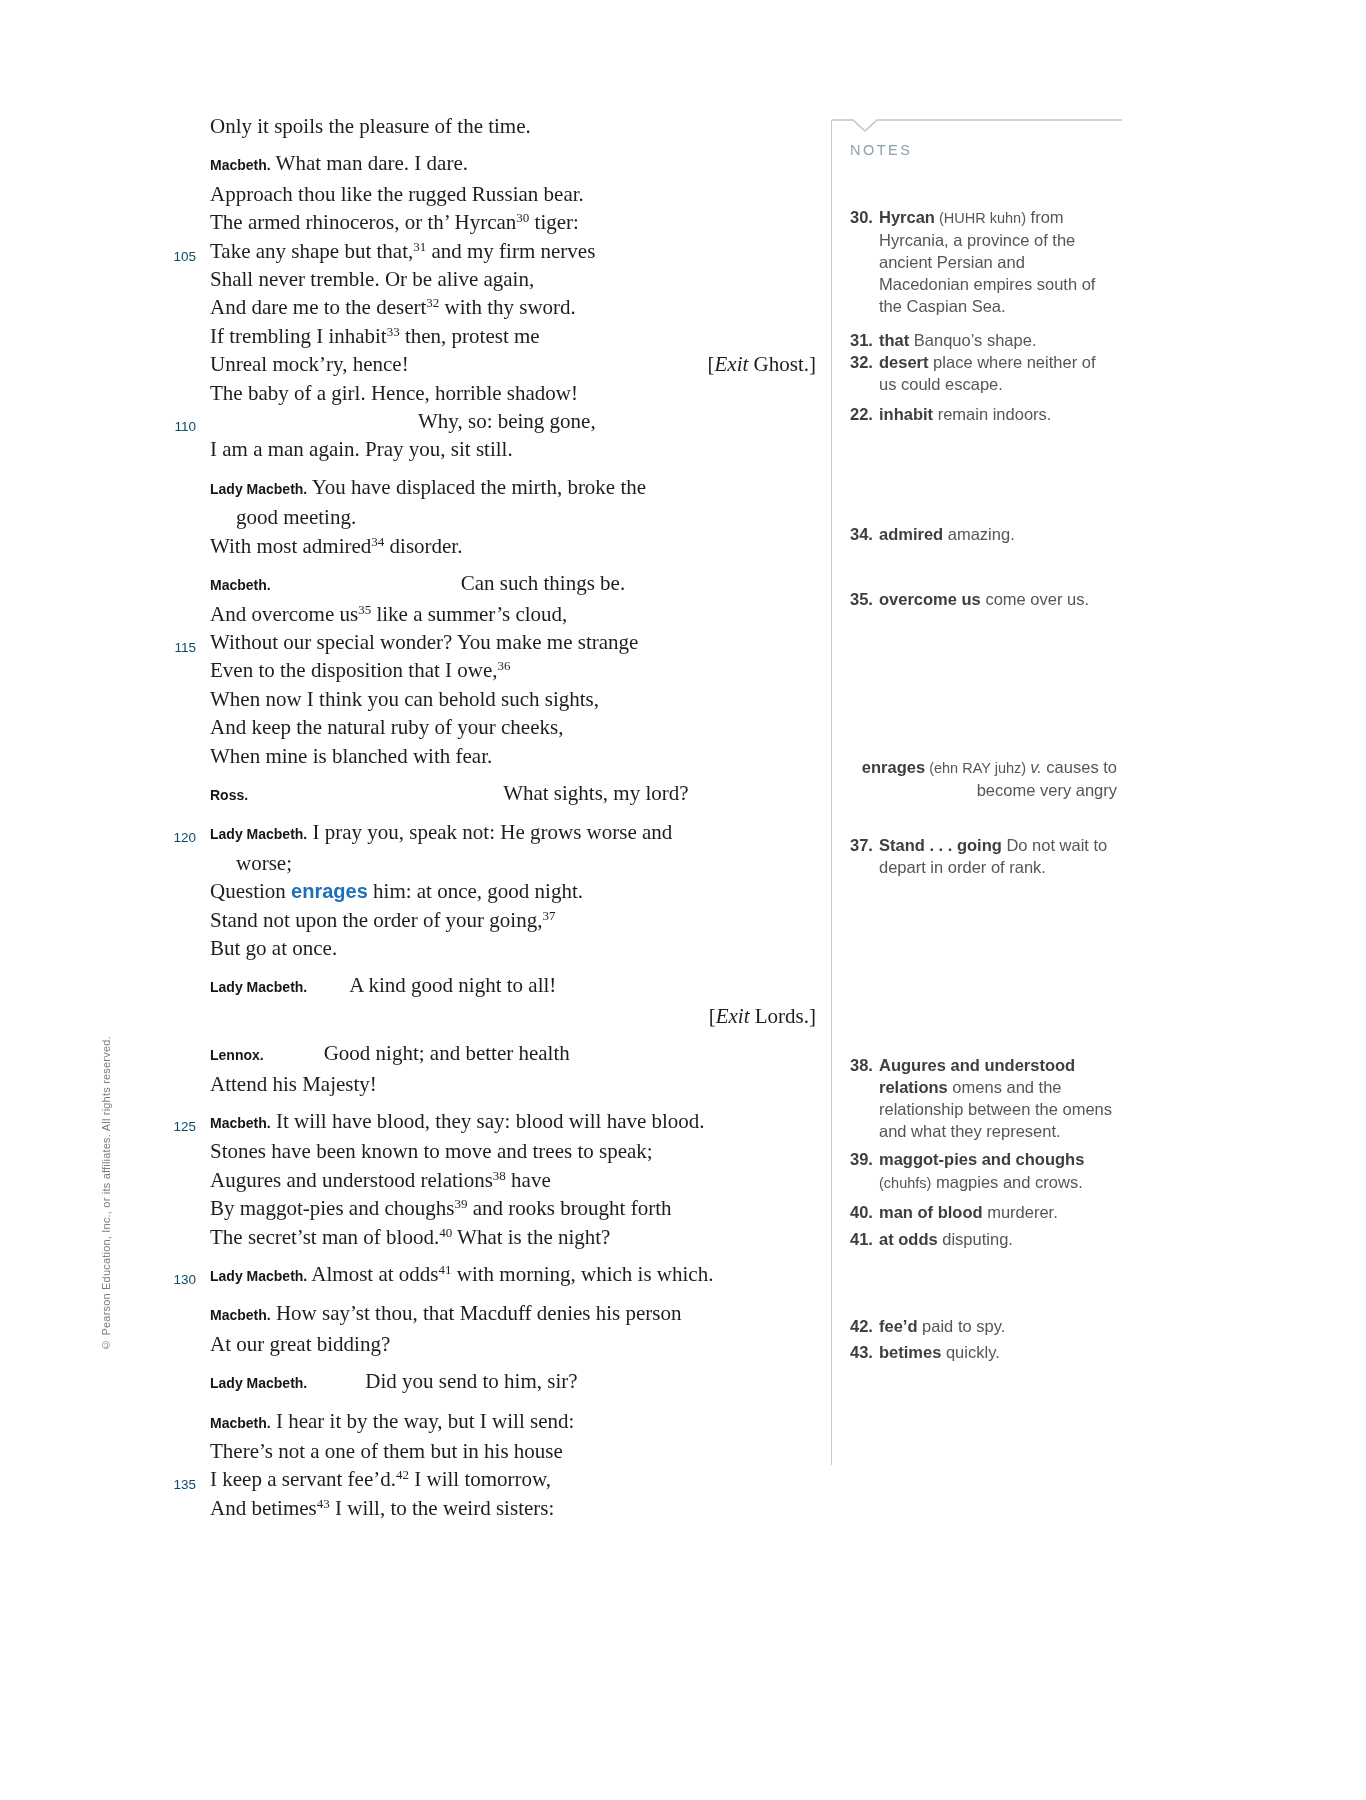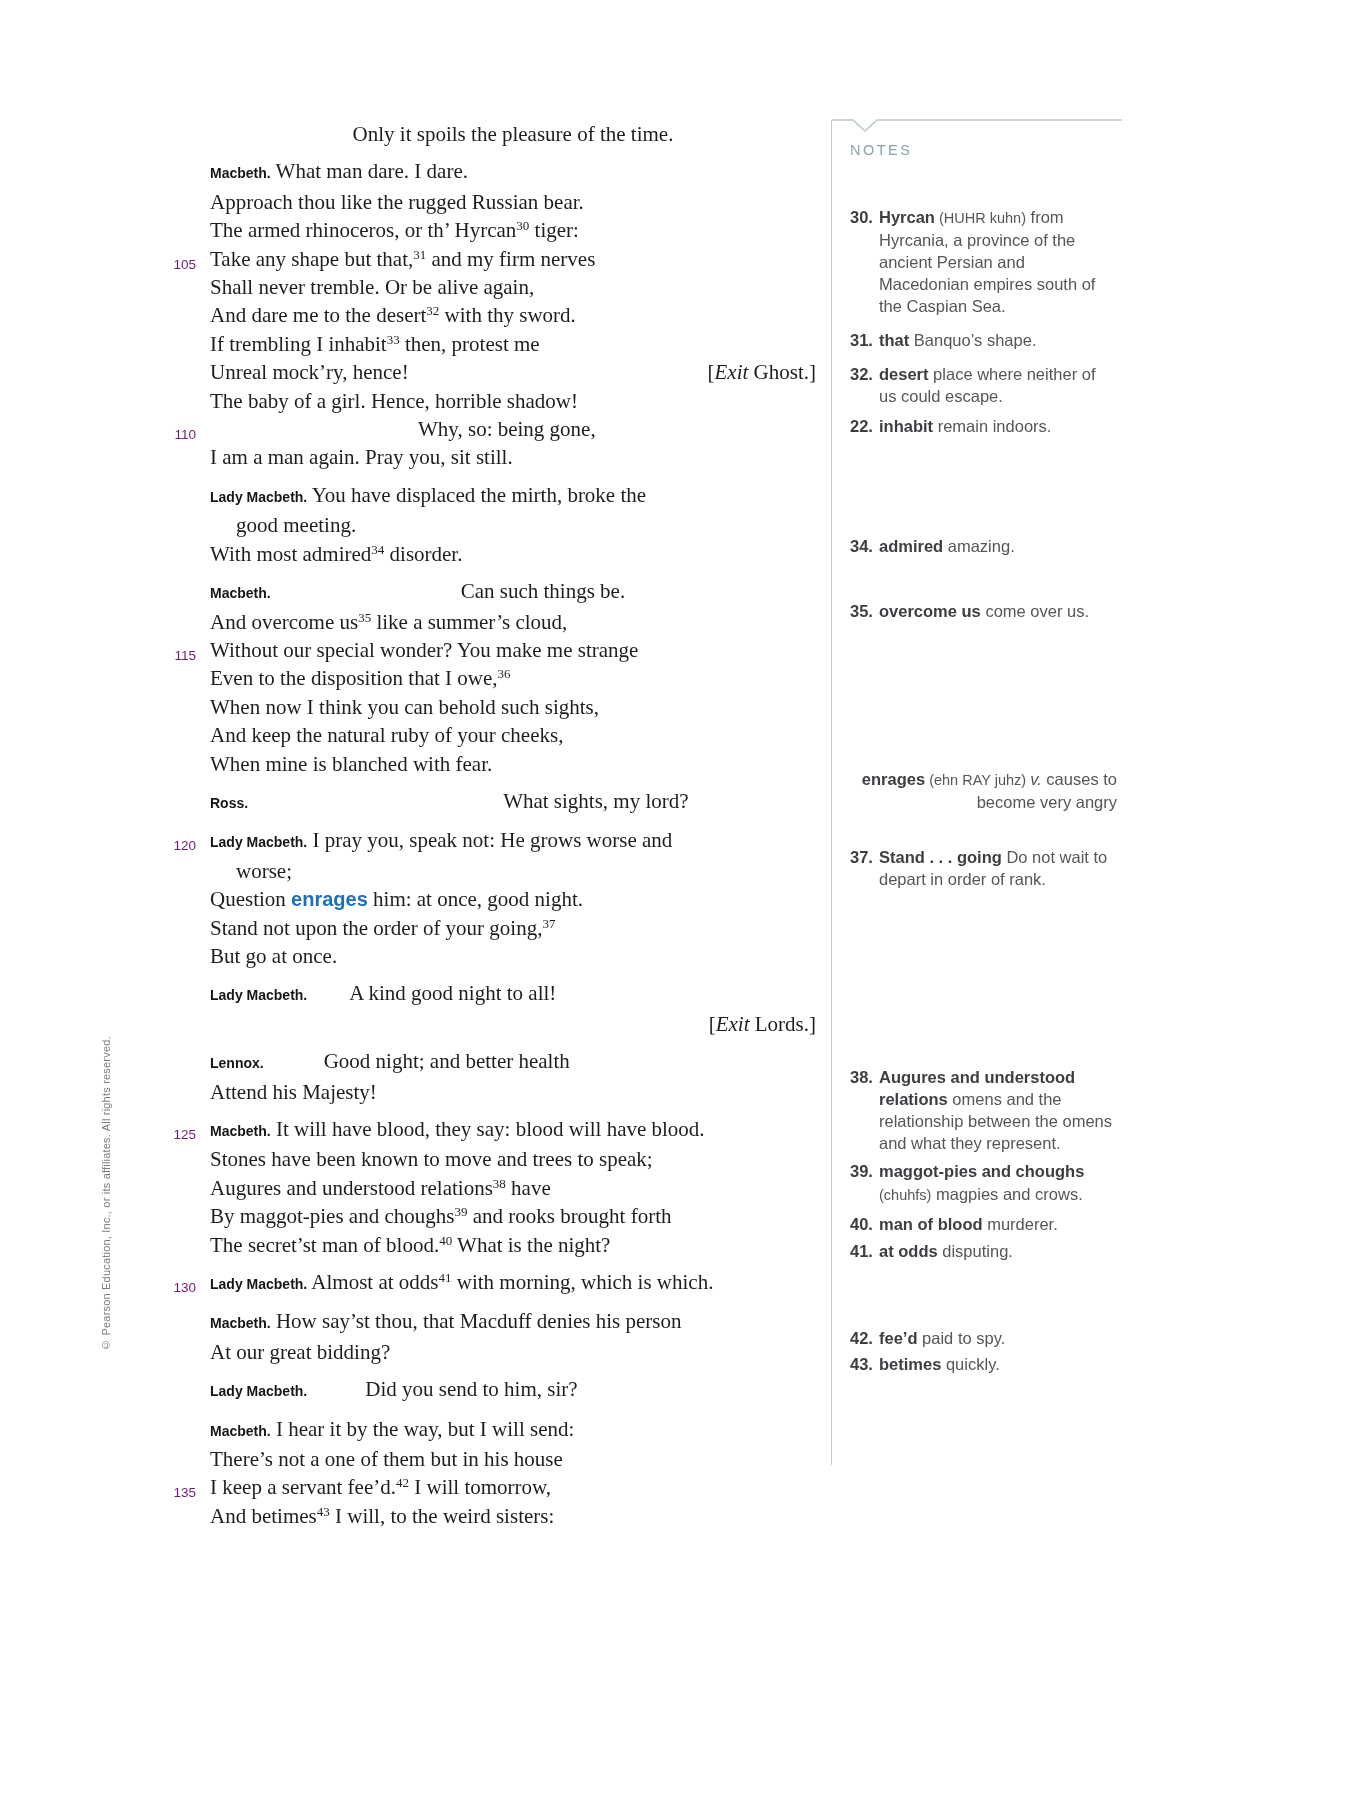--- a/index.html
+++ b/index.html
@@ -13,30 +13,30 @@
   .copyright {
     position:absolute; left:100px; top:1053px; height:298px; width:16px;
     writing-mode:vertical-rl; transform:rotate(180deg);
     font-family:"Liberation Sans", sans-serif; font-size:11px; color:#7d7d7f;
     letter-spacing:0.2px; white-space:nowrap;
   }
 
   
   .main-col { position:absolute; left:210px; top:112px; width:606px; }
   .speech { margin-top:9px; }
-  .speech:first-child { margin-top:8px;text-align:center; }
+  .speech:first-child { margin-top:0; }
   .line {
     position:relative; display:flex; justify-content:space-between; align-items:baseline;
     font-size:21px; line-height:28.4px;
   }
   .lbody { flex:1 1 auto; }
   .rdir { white-space:nowrap; padding-left:10px; }
   .lnum {
     position:absolute; left:-58px; top:6px; width:44px; text-align:right;
-    font-family:"Liberation Sans", sans-serif; font-size:13.5px; color:#701a75;
+    font-family:"Liberation Sans", sans-serif; font-size:13.5px; color:#0c4a6e;
   }
   .speaker { font-family:"Liberation Sans", sans-serif; font-weight:700; font-size:14px; color:#161616; }
   .sup { font-size:13px; position:relative; top:-7px; line-height:0; }
   .it { font-style:italic; }
   .vocab { font-family:"Liberation Sans", sans-serif; font-weight:700; font-size:20px; color:#1d6fba; }
   .gap { display:inline-block; height:1px; }
 
   
   .notes-col { position:absolute; left:831px; top:118px; width:292px; }
   .vrule { position:absolute; left:0; top:2px; width:1px; height:1345px; background:#c3ced4; }
@@ -244,21 +244,21 @@
 
 <div class="notes-col">
   <div class="vrule"></div>
   <svg class="notes-tab" viewBox="0 0 292 16" xmlns="http://www.w3.org/2000/svg">
     <path d="M1 2 H22 L34 13 L46 2 H291" fill="none" stroke="#b9c7ce" stroke-width="1.5"></path>
   </svg>
   <div class="notes-label">NOTES</div>
   <div class="notes-body">
       <div class="note" style="margin-top: 48px;"><span class="nnum">30.</span><span><span class="nb">Hyrcan</span><span class="nsm"> (HUHR kuhn)</span><span> from Hyrcania, a province of the ancient Persian and Macedonian empires south of the Caspian Sea.</span></span></div>
       <div class="note" style="margin-top: 12px;"><span class="nnum">31.</span><span><span class="nb">that</span><span> Banquo’s shape.</span></span></div>
-      <div class="note" style="margin-top: 12px;"><span class="nnum">32.</span><span><span class="nb">desert</span><span> place where neither of us could escape.</span></span></div>
+      <div class="note" style="margin-top: 0;"><span class="nnum">32.</span><span><span class="nb">desert</span><span> place where neither of us could escape.</span></span></div>
       <div class="note" style="margin-top: 8px;"><span class="nnum">22.</span><span><span class="nb">inhabit</span><span> remain indoors.</span></span></div>
       <div class="note" style="margin-top: 98px;"><span class="nnum">34.</span><span><span class="nb">admired</span><span> amazing.</span></span></div>
       <div class="note" style="margin-top: 43px;"><span class="nnum">35.</span><span><span class="nb">overcome us</span><span> come over us.</span></span></div>
       <div class="note nonum" style="margin-top: 146px;"><span><span class="nb">enrages</span><span class="nsm"> (ehn RAY juhz) </span><span class="ni">v.</span><span> causes to become very angry</span></span></div>
       <div class="note" style="margin-top: 33px;"><span class="nnum">37.</span><span><span class="nb">Stand . . . going</span><span> Do not wait to depart in order of rank.</span></span></div>
       <div class="note" style="margin-top: 176px;"><span class="nnum">38.</span><span><span class="nb">Augures and understood relations</span><span> omens and the relationship between the omens and what they represent.</span></span></div>
       <div class="note" style="margin-top: 6px;"><span class="nnum">39.</span><span><span class="nb">maggot-pies and choughs</span><span class="nsm"> (chuhfs)</span><span> magpies and crows.</span></span></div>
       <div class="note" style="margin-top: 7px;"><span class="nnum">40.</span><span><span class="nb">man of blood</span><span> murderer.</span></span></div>
       <div class="note" style="margin-top: 5px;"><span class="nnum">41.</span><span><span class="nb">at odds</span><span> disputing.</span></span></div>
       <div class="note" style="margin-top: 65px;"><span class="nnum">42.</span><span><span class="nb">fee’d</span><span> paid to spy.</span></span></div>

